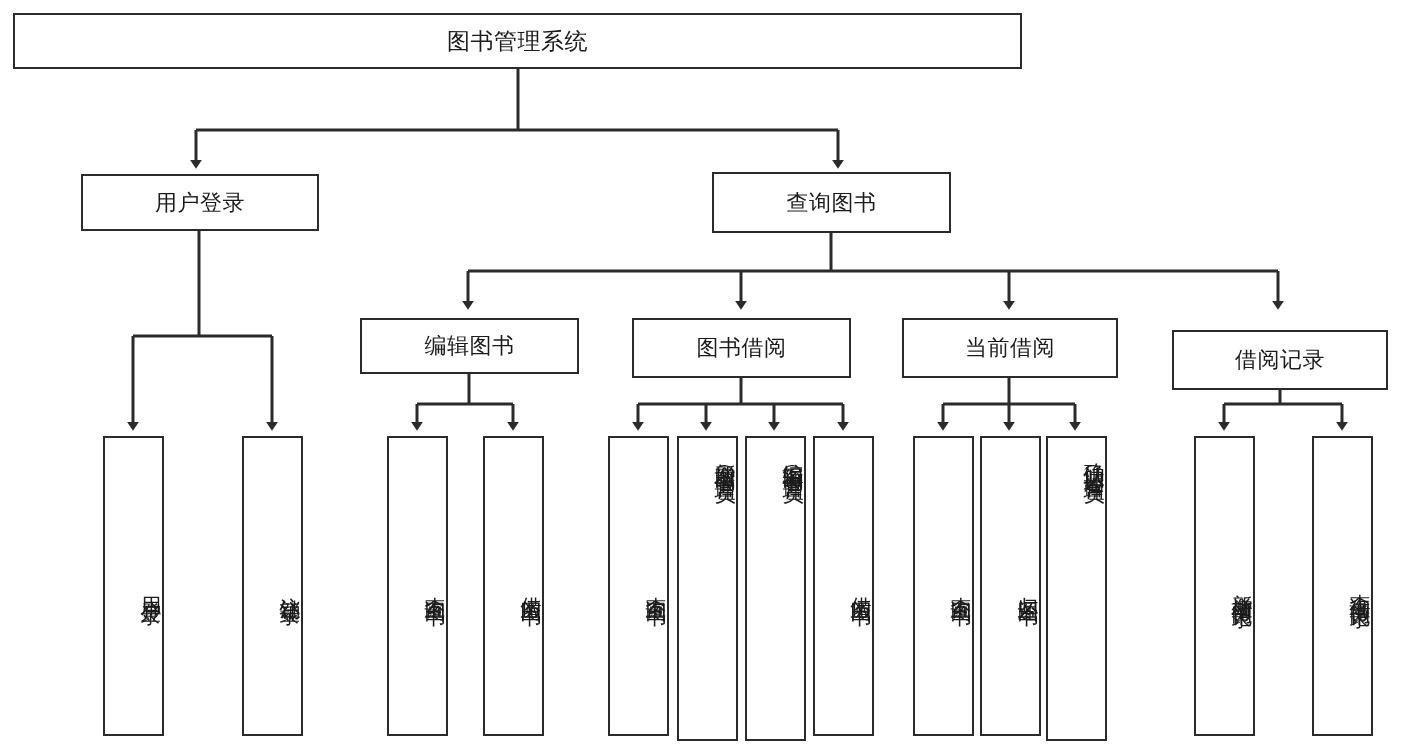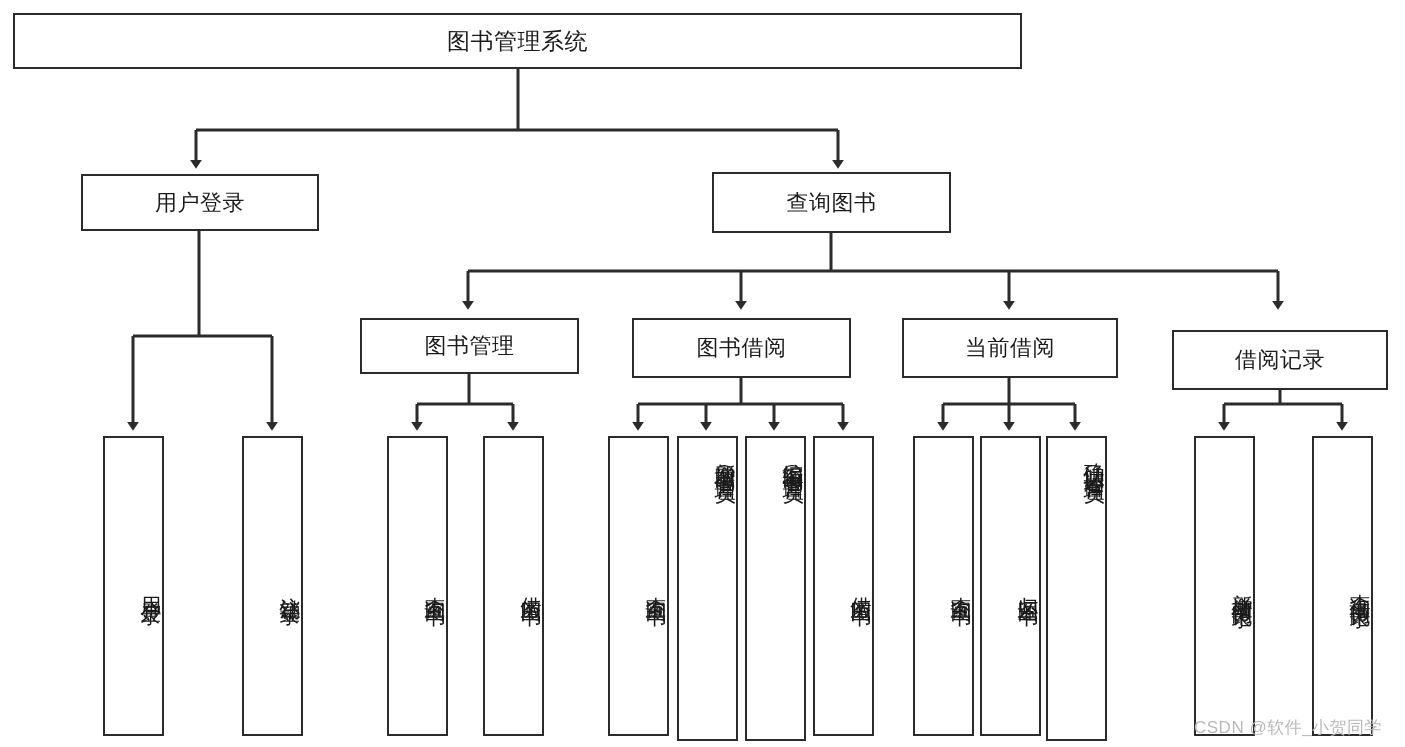--- a/index.html
+++ b/index.html
@@ -134,21 +134,21 @@
 
   <div class="node horiz" style="left:81px; top:174px; width:238px; height:57px;">
     <span class="lbl">用户登录</span>
   </div>
 
   <div class="node horiz" style="left:712px; top:172px; width:239px; height:61px;">
     <span class="lbl">查询图书</span>
   </div>
 
   <div class="node horiz" style="left:360px; top:318px; width:219px; height:56px;">
-    <span class="lbl">图书管理</span>
+    <span class="lbl">编辑图书</span>
   </div>
 
   <div class="node horiz" style="left:902px; top:318px; width:216px; height:60px;">
     <span class="lbl">当前借阅</span>
   </div>
 
   <div class="node horiz" style="left:632px; top:318px; width:219px; height:60px;">
     <span class="lbl">图书借阅</span>
   </div>
 
@@ -201,15 +201,14 @@
   </div>
 
   <div class="node vert center" style="left:1194px; top:436px; width:61px; height:300px;">
     <span class="lbl">新增借阅记录</span>
   </div>
 
   <div class="node vert center" style="left:1312px; top:436px; width:61px; height:300px;">
     <span class="lbl">查询借阅记录</span>
   </div>
 
-  <div class="watermark" style="left:1194px; top:716px;">CSDN @软件_小贺同学</div>
 
 </div>
 
 </body></html>

